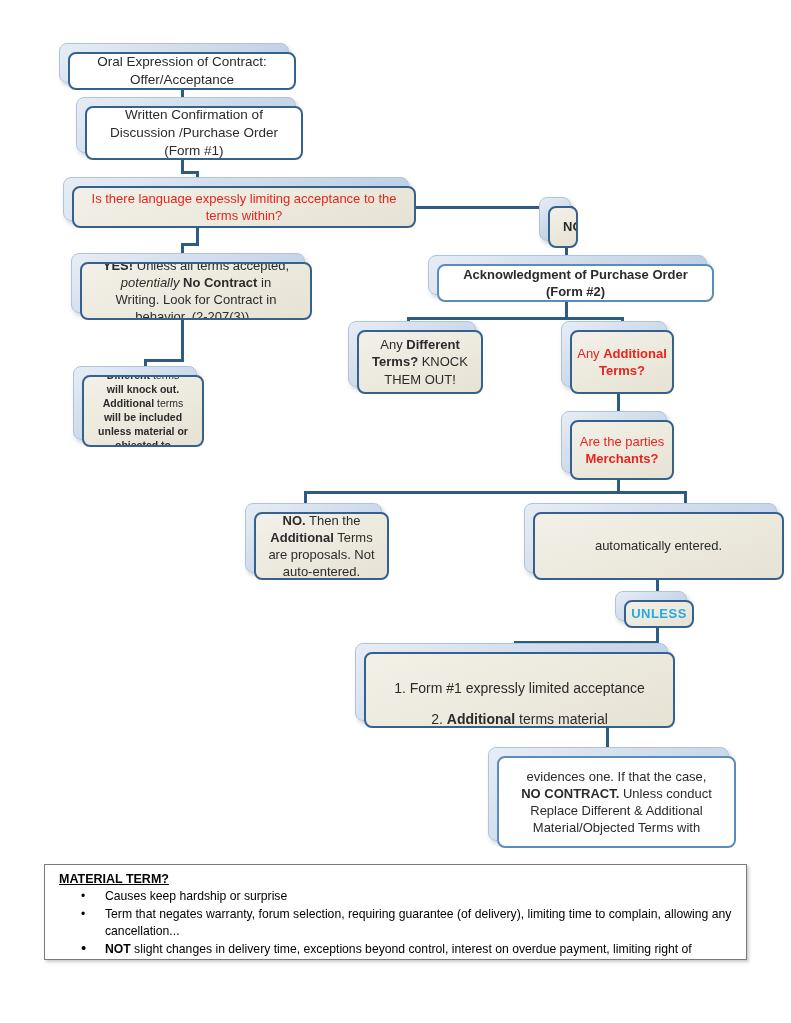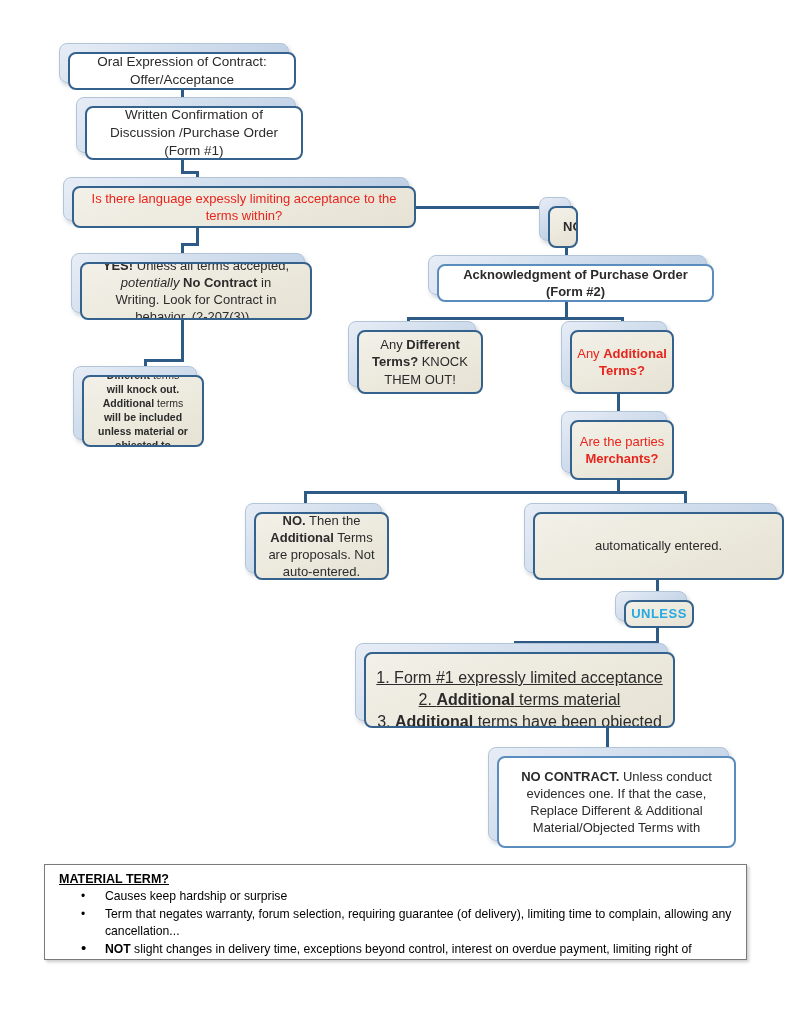--- a/index.html
+++ b/index.html
@@ -71,21 +71,21 @@
 
   .l1 { font-size: 13.5px; }
   .l2 { font-size: 13px; }
   .tiny { font-size: 10.5px; font-weight: bold; }
 
   
   .node .face.listface {
     display: block;
     padding: 12px 10px 10px 10px;
   }
-  .listface .row { text-align: center; font-size: 16px; margin: 1px 0; text-decoration: underline; }
+  .listface .row { text-align: center; font-size: 14px; margin: 13px 0; }
 
   
   #legend {
     position: absolute;
     left: 44px; top: 864px;
     width: 703px; height: 96px;
     box-sizing: border-box;
     border: 1px solid #7a7a7a;
     background: #ffffff;
     box-shadow: 2px 2px 3px rgba(140,140,140,0.45);
@@ -294,22 +294,22 @@
       <div class="row">1. Form #1 expressly limited acceptance</div>
       <div class="row"><span>2. </span><b>Additional</b><span> terms material</span></div>
       <div class="row"><span>3. </span><b>Additional</b><span> terms have been objected to</span></div>
     </div>
   </div>
 
   <div class="node lightborder" style="left:497px; top:756px; width:239px; height:92px;">
     <div class="plate"></div>
     <div class="face">
       <span class="l2">
+        <span class="txt">evidences one.   If that the case,</span>
         <span class="txt"><b>NO CONTRACT.</b><span>  Unless conduct</span></span>
-        <span class="txt">evidences one.   If that the case,</span>
         <span class="txt">Replace Different &amp; Additional</span>
         <span class="txt">Material/Objected Terms with</span>
       </span>
     </div>
   </div>
 
   <div id="legend">
     <div class="ltitle">MATERIAL TERM?</div>
     <ul>
       <li>

